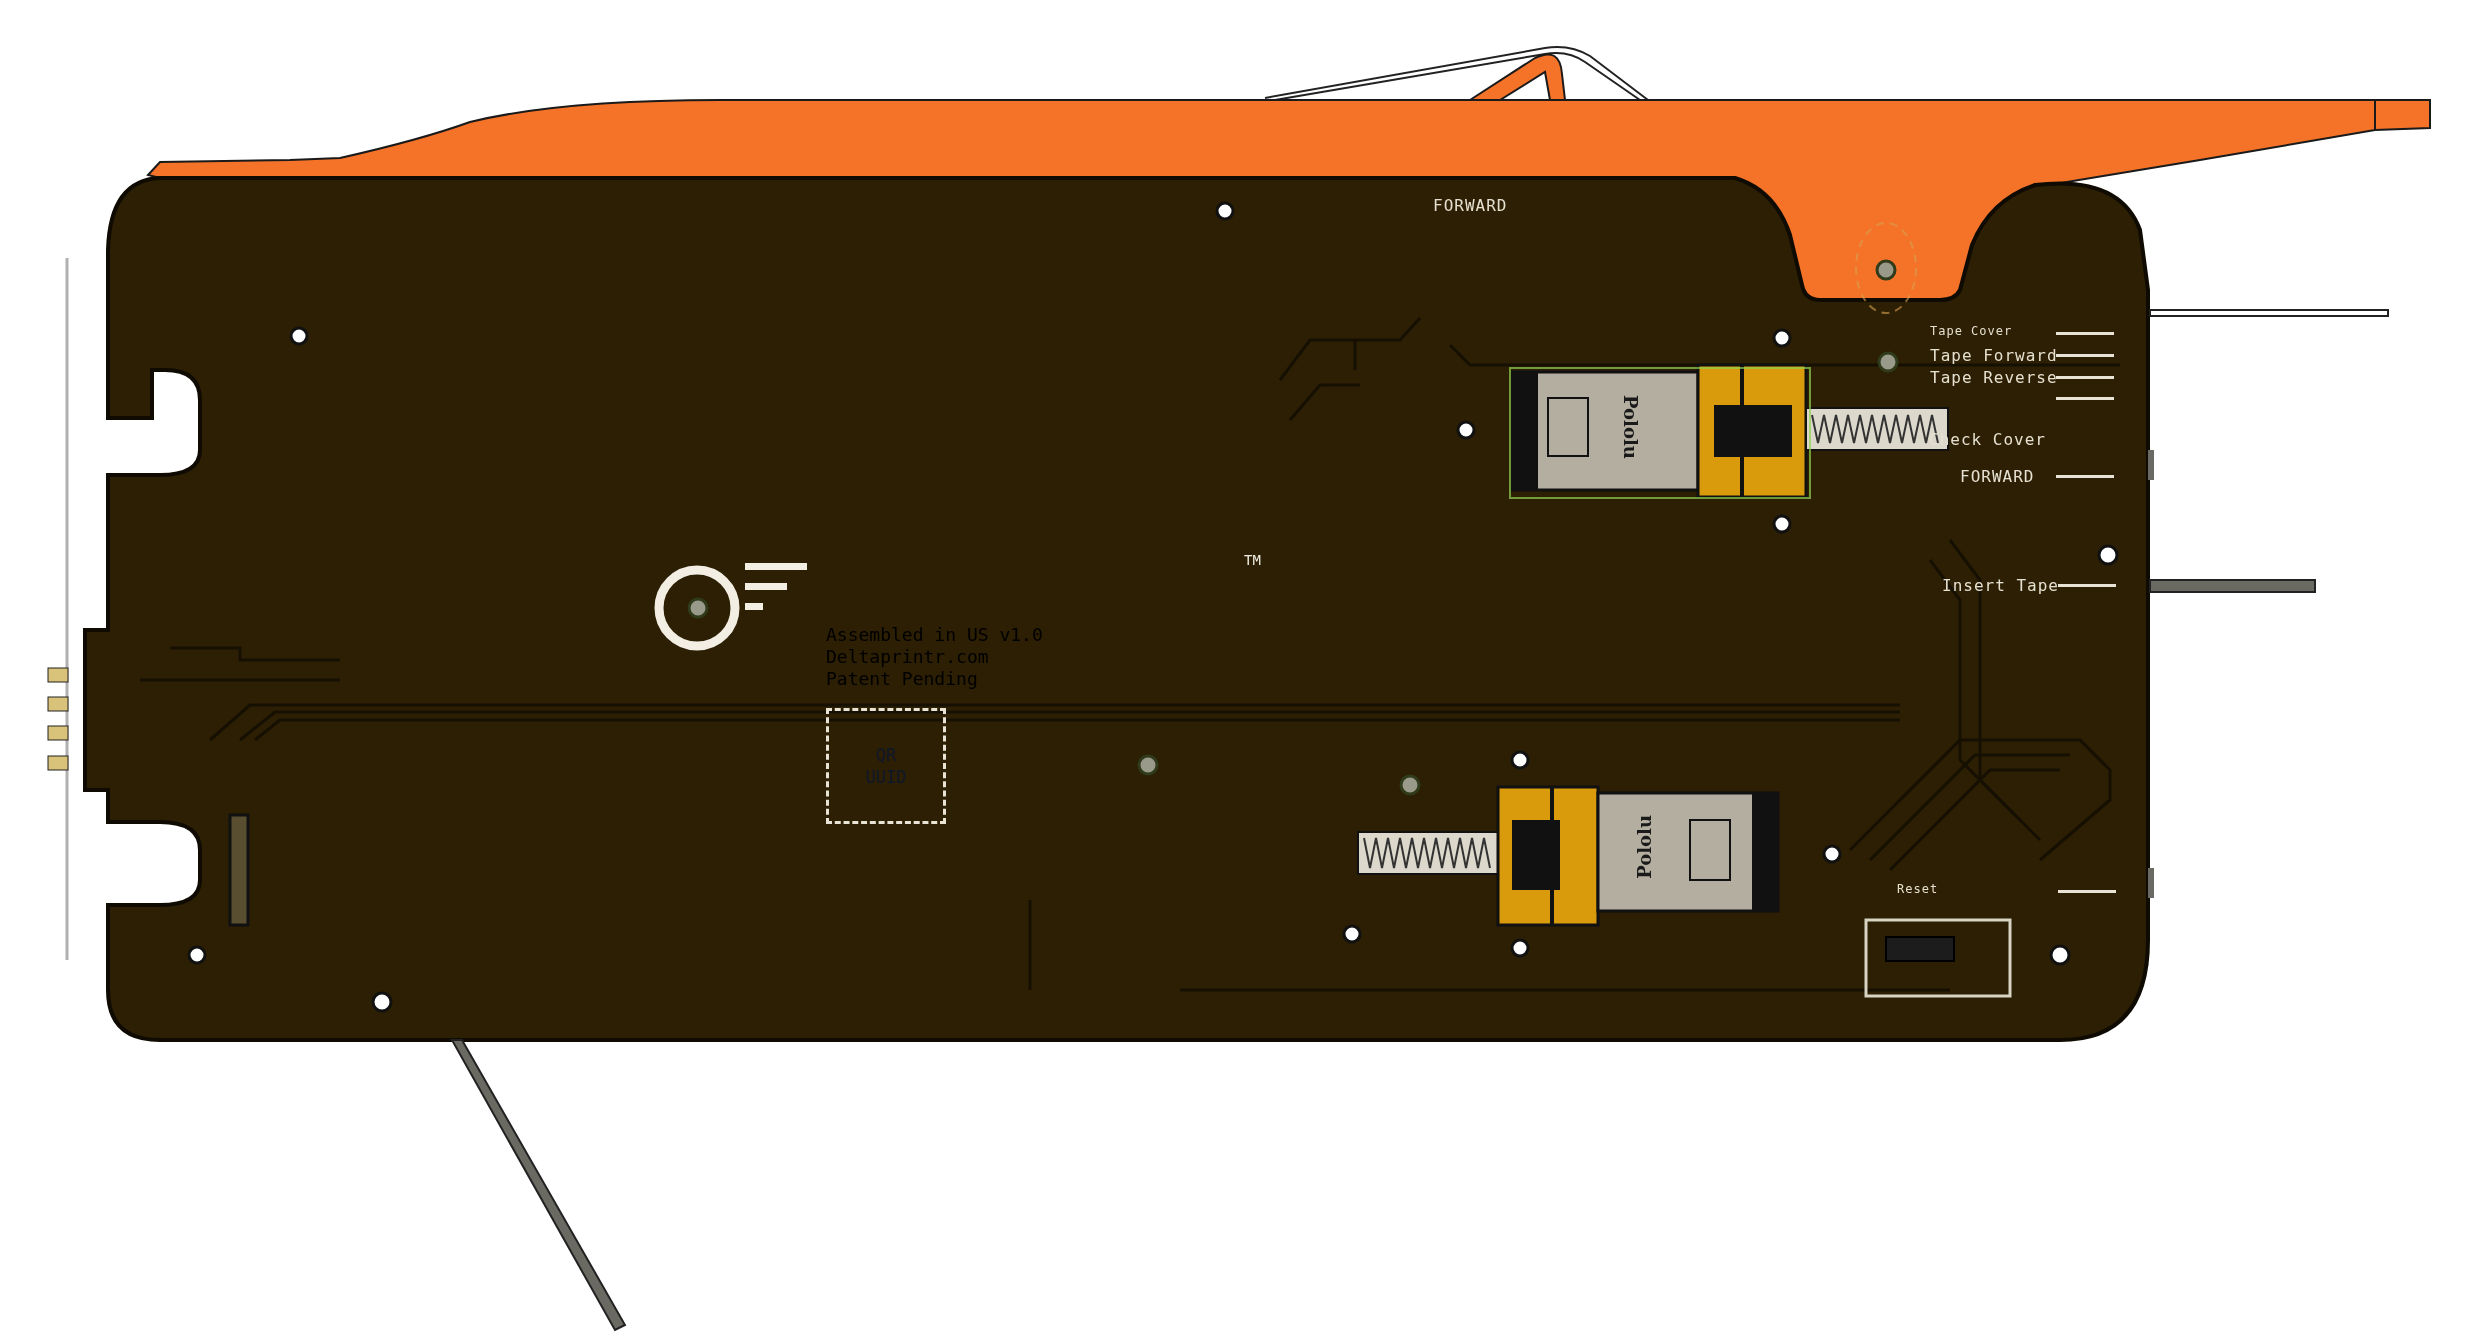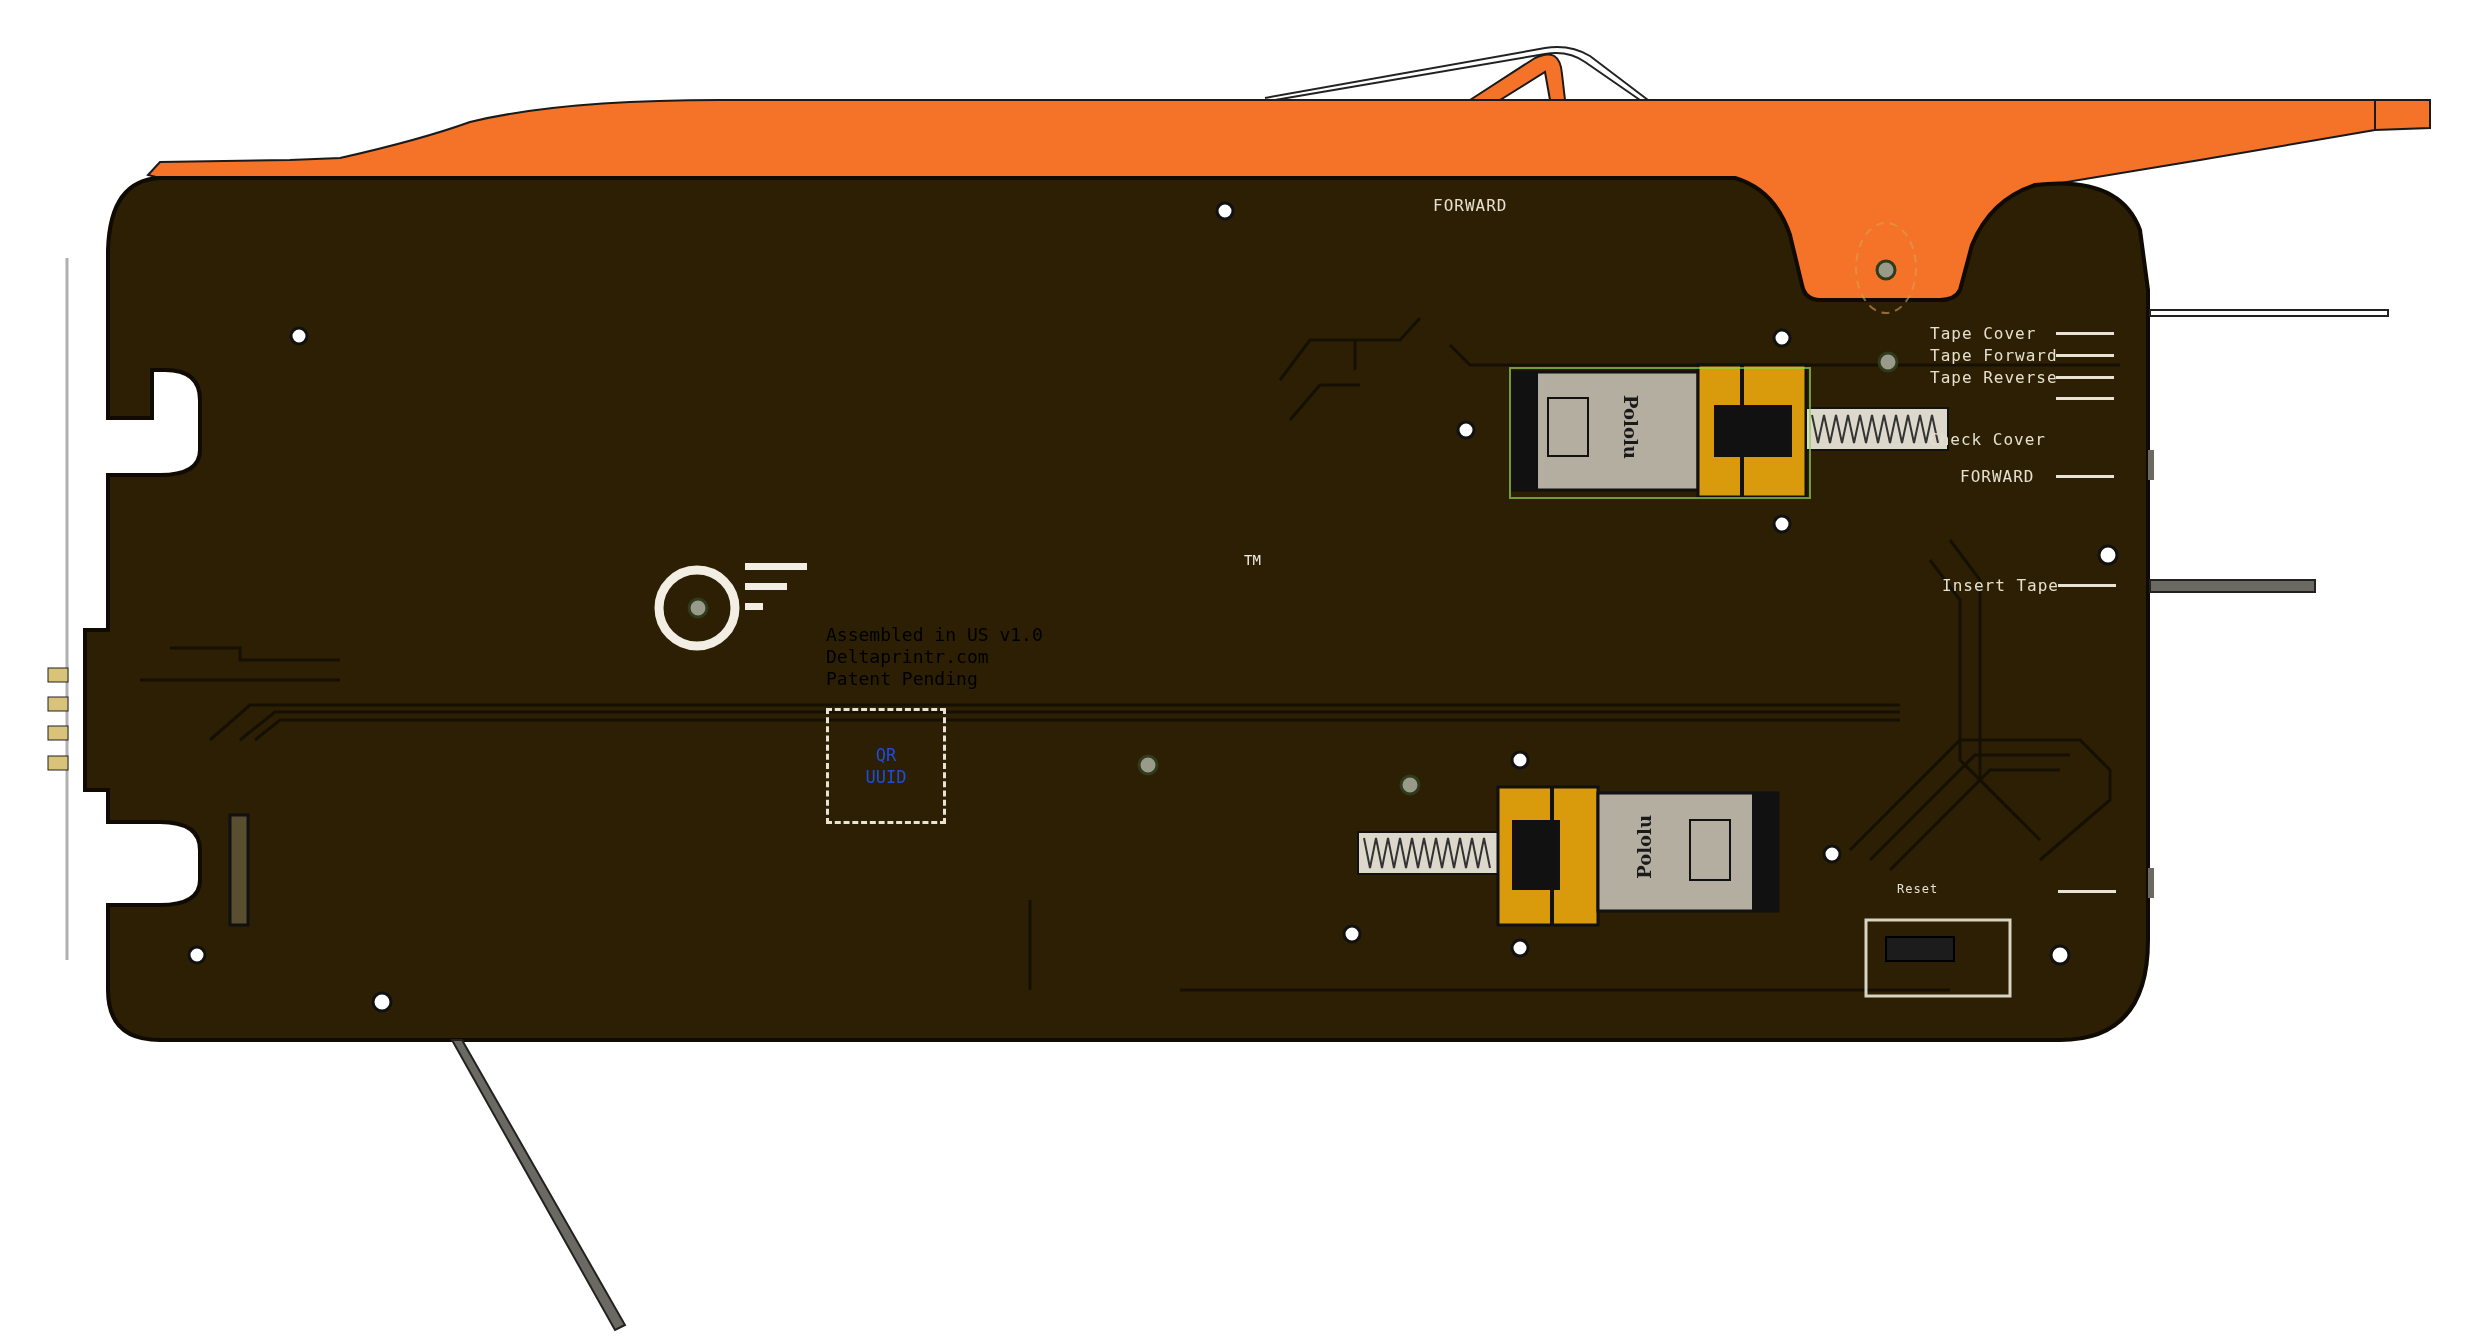--- a/index.html
+++ b/index.html
@@ -2,21 +2,21 @@
 <html><head>
 <meta charset="utf-8">
 <style>
   html, body { margin:0; padding:0; background:#ffffff; }
   body { width:2482px; height:1338px; position:relative; overflow:hidden; font-family:"DejaVu Sans", sans-serif; }
   #stage { position:absolute; left:0; top:0; width:2482px; height:1338px; }
   .lbl { position:absolute; color:#e6e0d0; font-family:"DejaVu Sans Mono", monospace; white-space:nowrap; letter-spacing:1px; }
   .lbl-line { position:absolute; height:3px; background:#e8e3d4; }
   .brand-title { position:absolute; color:#f4f0e6; font-family:"DejaVu Sans", sans-serif; font-size:58px; letter-spacing:2px; white-space:nowrap; }
   .brand-sub { position:absolute; color:#000000; font-family:"DejaVu Sans Mono", monospace; font-size:18px; line-height:22px; white-space:nowrap; }
-  .qr-box { position:absolute; border:3px dashed #e8e3d4; color:#1d4ed8; font-family:"DejaVu Sans Mono", monospace; font-size:17px; text-align:right; display:flex; flex-direction:column; justify-content:center; align-items:center; line-height:22px; }
+  .qr-box { position:absolute; border:3px dashed #e8e3d4; color:#0f172a; font-family:"DejaVu Sans Mono", monospace; font-size:17px; text-align:right; display:flex; flex-direction:column; justify-content:center; align-items:center; line-height:22px; }
   .tm { position:absolute; color:#f0ece2; font-family:"DejaVu Sans Mono", monospace; font-size:14px;text-align:center; }
   .pololu-label { position:absolute; color:#1a1a1a; font-family:"DejaVu Serif", serif; font-weight:bold; font-size:18px; writing-mode:vertical-rl; }
 </style>
 </head>
 <body>
 
 <div id="stage">
 <svg width="2482" height="1338" viewBox="0 0 2482 1338" xmlns="http://www.w3.org/2000/svg">
 
   <line x1="67" y1="258" x2="67" y2="960" stroke="#b0b0b0" stroke-width="3"></line>
@@ -136,21 +136,21 @@
 
 <div class="qr-box" style="left:826px;top:708px;width:114px;height:110px;">
   <span>QR</span>
   <span>UUID</span>
 </div>
 
 
 <div class="lbl" style="left:1433px;top:196px;font-size:16px;">FORWARD</div>
 
 
-<div class="lbl" style="left:1930px;top:324px;font-size:16px;">Tape Cover</div>
+<div class="lbl" style="left:1930px;top:324px;font-size:12px;">Tape Cover</div>
 <div class="lbl-line" style="left:2056px;top:332px;width:58px;"></div>
 <div class="lbl" style="left:1930px;top:346px;font-size:16px;">Tape Forward</div>
 <div class="lbl-line" style="left:2056px;top:354px;width:58px;"></div>
 <div class="lbl" style="left:1930px;top:368px;font-size:16px;">Tape Reverse</div>
 <div class="lbl-line" style="left:2056px;top:376px;width:58px;"></div>
 <div class="lbl" style="left:1929px;top:390px;font-size:16px;margin-top:40px;">Check Cover</div>
 <div class="lbl-line" style="left:2056px;top:397px;width:58px;"></div>
 <div class="lbl" style="left:1960px;top:467px;font-size:16px;">FORWARD</div>
 <div class="lbl-line" style="left:2056px;top:475px;width:58px;"></div>
 <div class="lbl" style="left:1942px;top:576px;font-size:16px;">Insert Tape</div>

